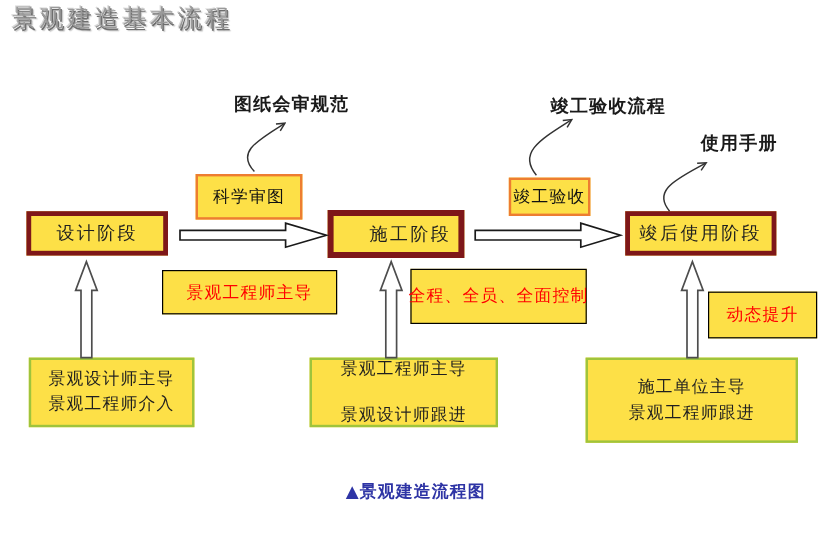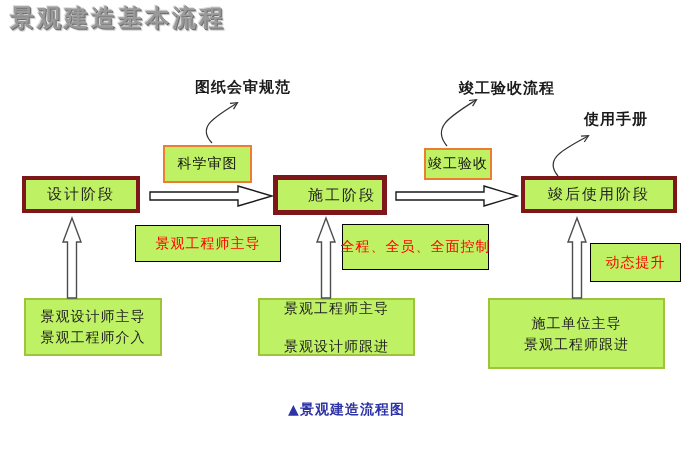--- a/index.html
+++ b/index.html
@@ -2,33 +2,33 @@
 <html><head>
 <meta charset="utf-8">
 <style>
   html,body{margin:0;padding:0;background:#fff;}
   .page{
     position:relative;width:693px;height:454px;background:#ffffff;
     font-family:"DejaVu Sans","Liberation Sans",sans-serif;overflow:hidden;
   }
   .title{
     position:absolute;left:10px;top:2px;margin:0;
-    font-size:24px;font-weight:bold;letter-spacing:3px;
+    font-size:20px;font-weight:normal;letter-spacing:3px;
     color:#9a9a9a;
     text-shadow:1px 1px 0 #6e6e6e,-1px -1px 0 #d9d9d9,2px 2px 1px #c0c0c0;
   }
   .box{
-    position:absolute;background:#bef264;box-sizing:border-box;
+    position:absolute;background:#fde047;box-sizing:border-box;
     display:flex;align-items:center;justify-content:center;
     text-align:center;white-space:nowrap;
   }
   .stage{border:4px solid #7e1719;font-size:15px;letter-spacing:2px;color:#1f1f1f;}
   .s1{left:22px;top:176px;width:118px;height:37px;}
   .s2{left:273px;top:175px;width:114px;height:40px;border-width:5px;padding-left:24px;}
-  .s3{left:521px;top:176px;width:156px;height:37px;}
+  .s3{left:521px;top:176px;width:126px;height:37px;}
   .gate{border:2px solid #ed7d31;font-size:14px;letter-spacing:1px;color:#111;}
   .g1{left:163px;top:145px;width:89px;height:38px;}
   .g2{left:424px;top:148px;width:68px;height:32px;}
   .note{border:1px solid #000;font-size:14px;letter-spacing:1px;color:#ff0000;}
   .n1{left:135px;top:225px;width:146px;height:37px;}
   .n2{left:342px;top:224px;width:147px;height:46px;}
   .n3{left:590px;top:243px;width:91px;height:39px;}
   .role{
     border:2px solid #9fc43c;font-size:14px;letter-spacing:1px;color:#1f1f1f;
     flex-direction:column;line-height:21px;

